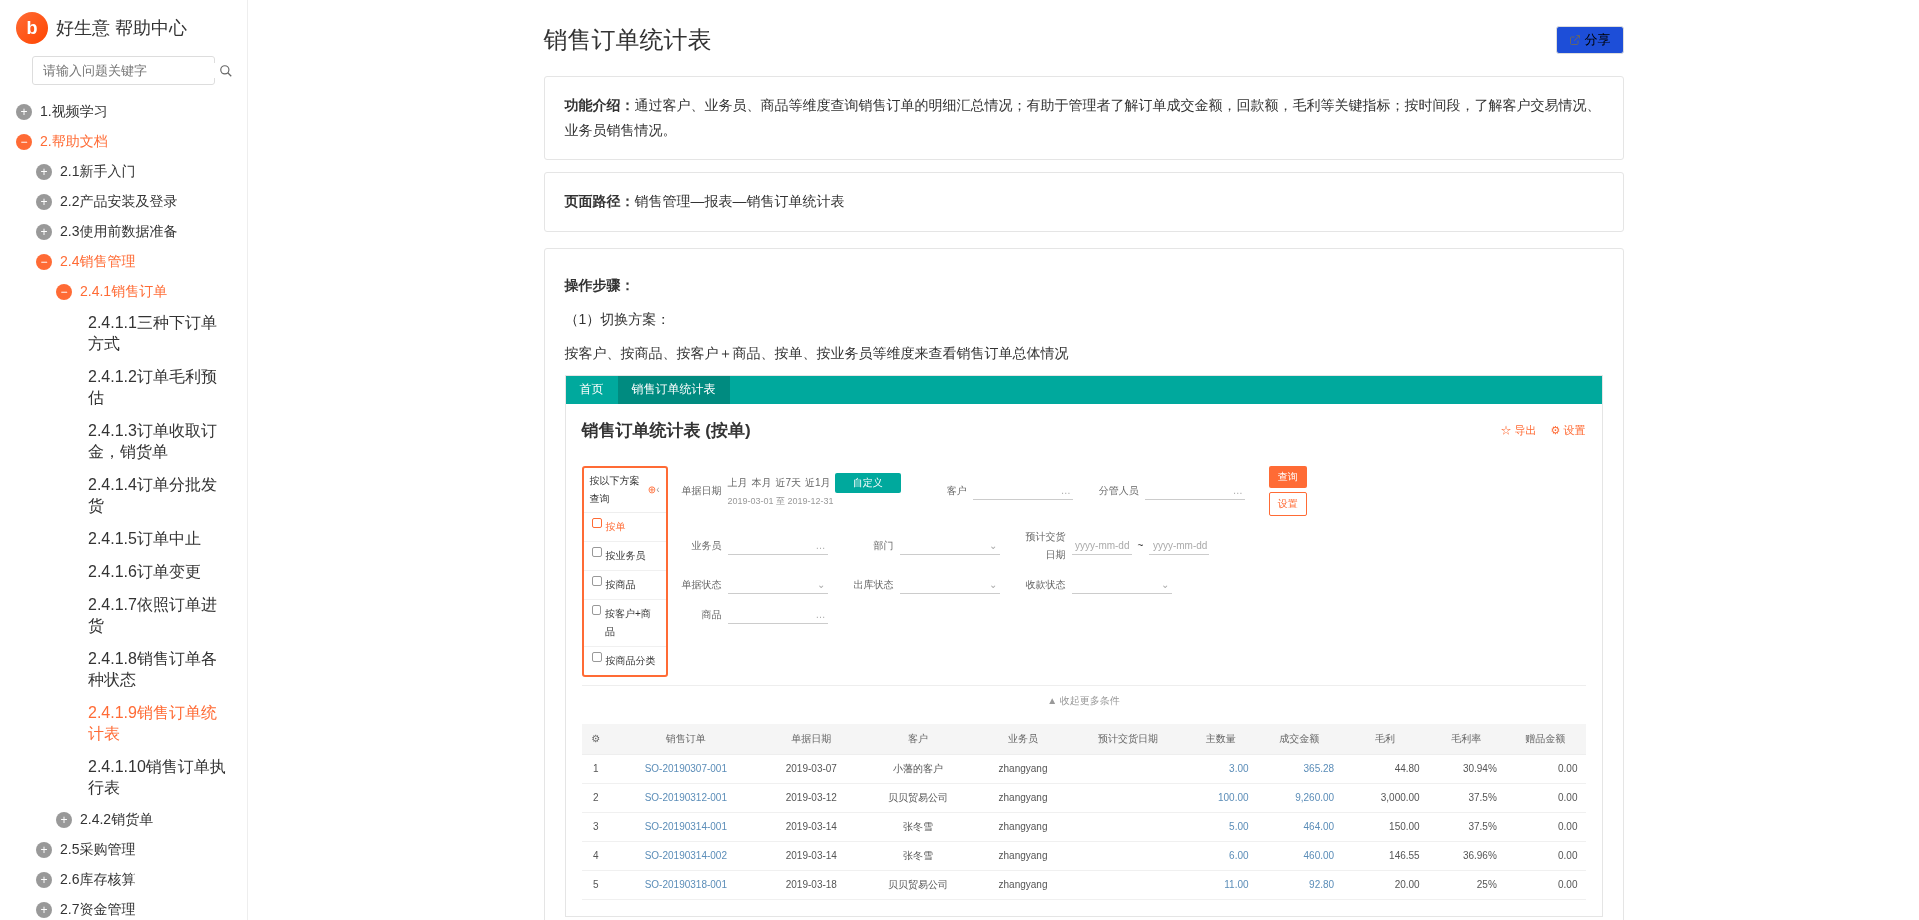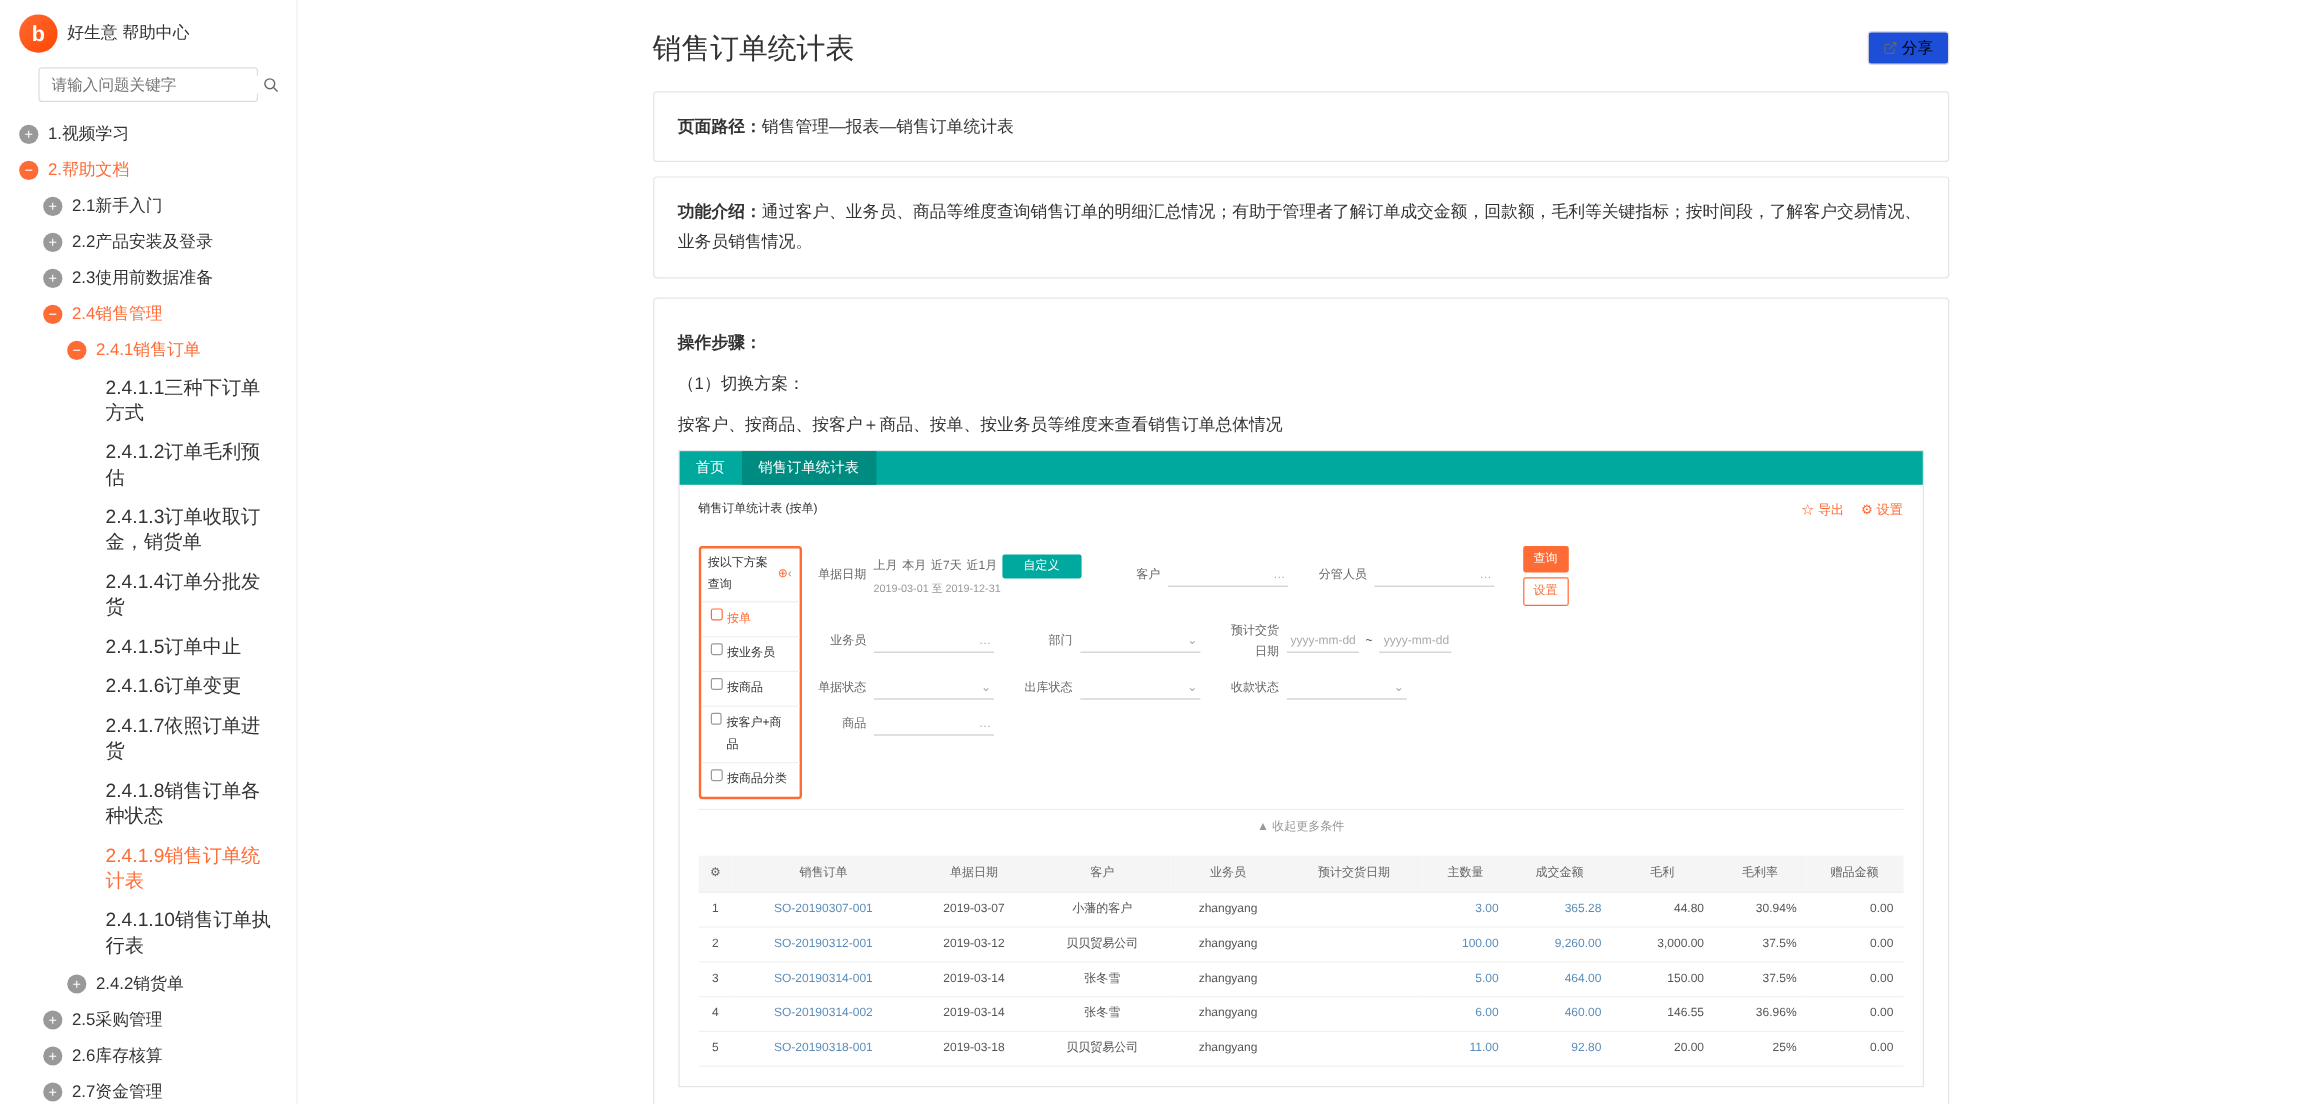--- a/index.html
+++ b/index.html
@@ -3,21 +3,21 @@
 <meta charset="utf-8">
 <style>
 *{box-sizing:border-box;margin:0;padding:0}
 body{font-family:"Microsoft YaHei","PingFang SC",sans-serif;font-size:14px;color:#333;background:#fff}
 .app{display:flex;height:100vh}
 .sidebar{width:248px;border-right:1px solid #eee;overflow-y:auto;padding:12px 0;flex-shrink:0;position:relative}
 .sidebar::-webkit-scrollbar{width:8px}
 .sidebar::-webkit-scrollbar-thumb{background:#ccc;border-radius:4px}
 .logo-row{display:flex;align-items:center;padding:0 16px 12px}
 .logo-circle{width:32px;height:32px;border-radius:50%;background:linear-gradient(135deg,#ff6b35,#ff4500);display:flex;align-items:center;justify-content:center;color:#fff;font-weight:bold;font-size:18px;margin-right:8px}
-.logo-text{font-size:14px;font-weight:500}
+.logo-text{font-size:18px;font-weight:500}
 .search-box{margin:0 32px 12px;border:1px solid #ddd;border-radius:3px;display:flex;align-items:center;padding:6px 10px}
 .search-box input{border:none;outline:none;flex:1;font-size:13px}
 .search-icon{color:#666}
 .tree{padding:0 8px}
 .tree-item{display:flex;align-items:center;padding:6px 8px;cursor:pointer;font-size:14px;color:#333}
 .tree-item.lvl1{font-weight:500}
 .tree-item.lvl2{padding-left:28px}
 .tree-item.lvl3{padding-left:48px}
 .tree-item.lvl4{padding-left:80px;font-size:16px}
 .tree-item.active{color:#ff6b35}
@@ -33,21 +33,21 @@
 .info-box{border:1px solid #e5e5e5;border-radius:3px;padding:16px 20px;margin-bottom:12px;font-size:14px;line-height:1.8}
 .info-label{font-weight:600}
 .section{margin-top:16px}
 .section p{line-height:2;margin:6px 0;font-size:14px}
 .step-label{font-weight:600}
 .shot{border:1px solid #e5e5e5;background:#fff;margin-top:8px;font-size:11px}
 .shot-tabs{background:#00a99d;display:flex;align-items:flex-start;height:28px}
 .shot-tab{padding:0 14px;color:#fff;height:100%;display:flex;align-items:center;font-size:12px}
 .shot-tab.active{background:#008b80}
 .shot-hdr{display:flex;align-items:center;justify-content:space-between;padding:12px 16px}
-.shot-hdr-title{font-size:10px;font-weight:400}
+.shot-hdr-title{font-size:17px;font-weight:700}
 .shot-hdr-acts{display:flex;gap:14px;font-size:11px;color:#ff6b35}
 .shot-body{display:flex;padding:8px 16px 0;gap:12px}
 .scheme-box{border:2px solid #ff6b35;border-radius:3px;width:86px;font-size:10px}
 .scheme-hdr{display:flex;align-items:center;padding:4px 6px;border-bottom:1px solid #eee;font-size:10px}
 .scheme-item{padding:5px 8px;border-bottom:1px solid #f0f0f0;display:flex;align-items:flex-start;gap:4px}
 .scheme-item:last-child{border-bottom:none}
 .scheme-item.sel{color:#ff6b35}
 .scheme-ico{width:10px;height:10px;border:1px solid #999;border-radius:2px;display:inline-block}
 .scheme-item.sel .scheme-ico{border-color:#ff6b35}
 .filters{flex:1}
@@ -187,25 +187,25 @@
           <svg width="12" height="12" viewBox="0 0 24 24" fill="none" stroke="#666" stroke-width="2">
               <path d="M18 13v6a2 2 0 0 1-2 2H5a2 2 0 0 1-2-2V8a2 2 0 0 1 2-2h6"></path>
               <polyline points="15 3 21 3 21 9"></polyline>
               <line x1="10" y1="14" x2="21" y2="3"></line>
             </svg>
           <span>分享</span>
         </button>
       </div>
 
       <div class="info-box">
+        <span class="info-label">功能介绍：</span><span>通过客户、业务员、商品等维度查询销售订单的明细汇总情况；有助于管理者了解订单成交金额，回款额，毛利等关键指标；按时间段，了解客户交易情况、业务员销售情况。</span>
+      </div>
+
+      <div class="info-box">
         <span class="info-label">页面路径：</span><span>销售管理—报表—销售订单统计表</span>
-      </div>
-
-      <div class="info-box">
-        <span class="info-label">功能介绍：</span><span>通过客户、业务员、商品等维度查询销售订单的明细汇总情况；有助于管理者了解订单成交金额，回款额，毛利等关键指标；按时间段，了解客户交易情况、业务员销售情况。</span>
       </div>
 
       <div class="info-box section">
         <p class="step-label">操作步骤：</p>
         <p>（1）切换方案：</p>
         <p>按客户、按商品、按客户＋商品、按单、按业务员等维度来查看销售订单总体情况</p>
 
         <div class="shot">
           <div class="shot-tabs">
             <div class="shot-tab">首页</div>

